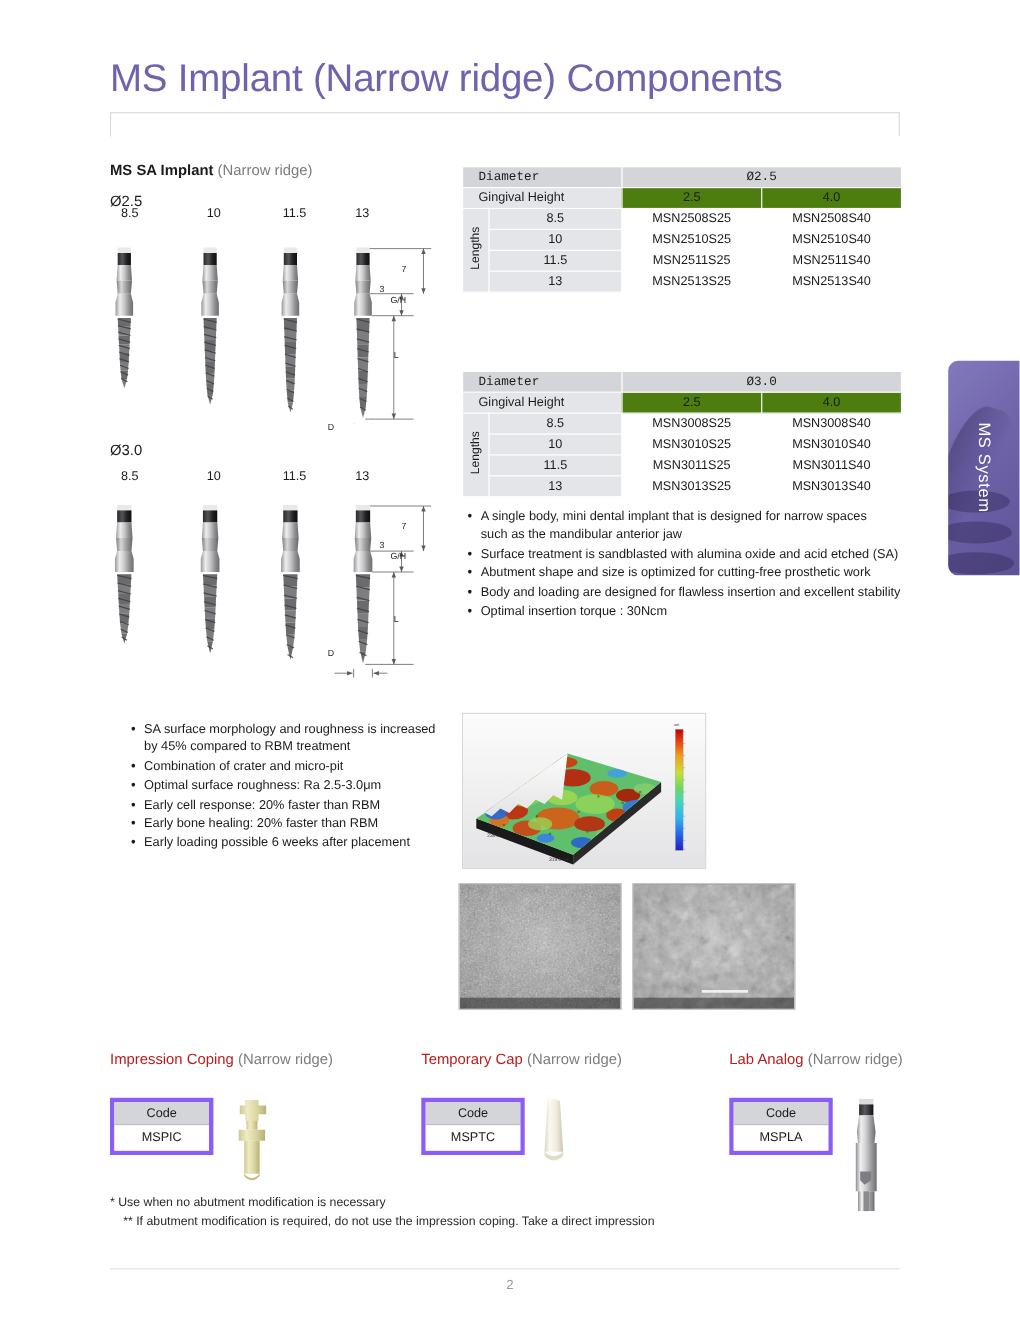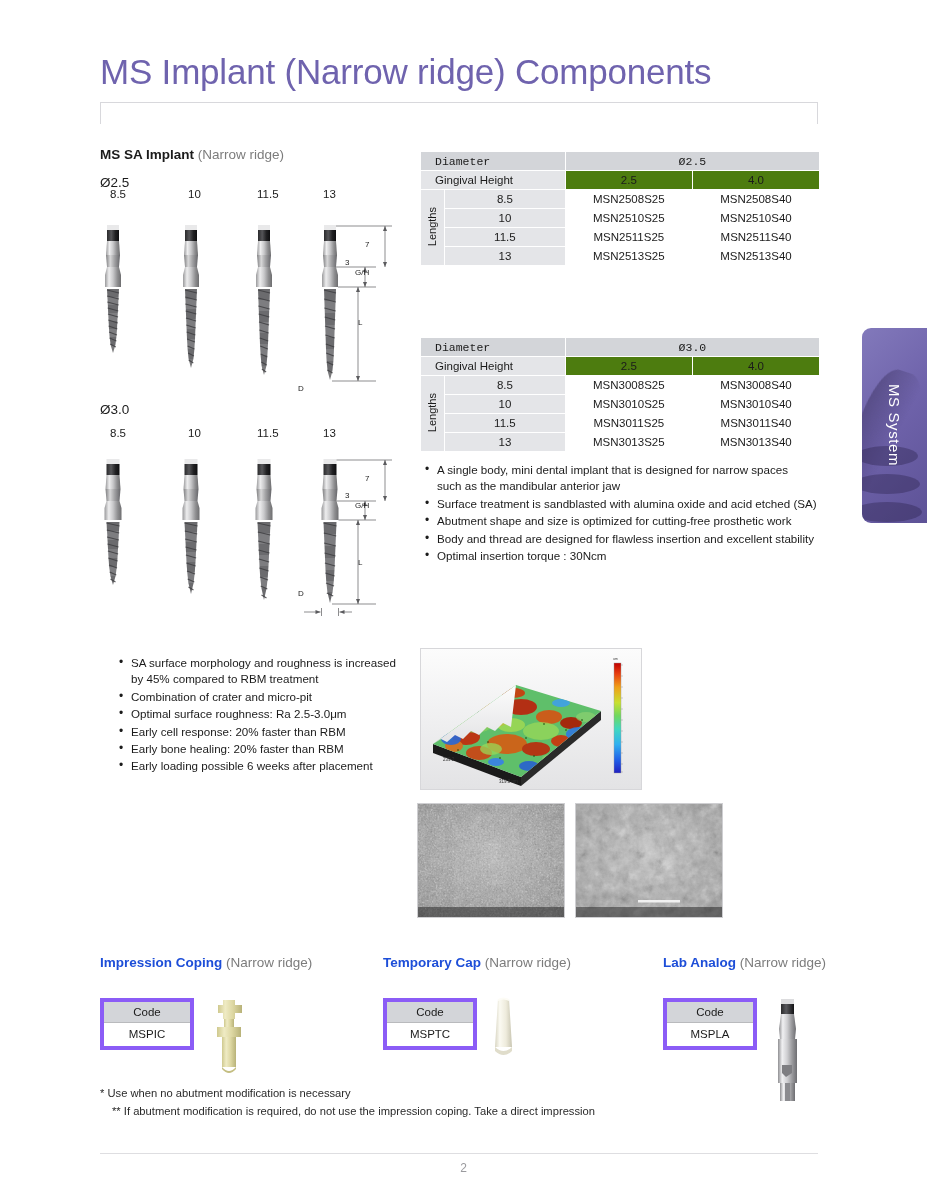--- a/index.html
+++ b/index.html
@@ -94,21 +94,21 @@
     background:#ffffff; border:1px solid #d7d7da;
   }
 
   .sem {
     position:absolute; border:1px solid #cfcfd2;
     background:#8d8d8d; overflow:hidden;
   }
 
   
   .comp-head { position:absolute; font-size:13.5px; white-space:nowrap; }
-  .comp-head b { font-weight:bold; color:#1d4ed8; }
+  .comp-head b { font-weight:normal; color:#b91c1c; }
   .comp-head span { color:#7c7c7c; font-weight:normal; }
 
   .code-box { position:absolute; width:94px; border:4px solid #8b5cf6; }
   .code-box .ch {
     background:#d3d5d9; color:#1b1b1b; font-size:11.5px;
     text-align:center; height:21px; line-height:21px;
     border-bottom:1px solid #b9babd;
   }
   .code-box .cv {
     background:#ffffff; color:#1b1b1b; font-size:11.5px;
@@ -564,21 +564,21 @@
       <span>A single body, mini dental implant that is designed for narrow spaces</span>
       <span class="cont">such as the mandibular anterior jaw</span>
     </li>
     <li>
       <span>Surface treatment is sandblasted with alumina oxide and acid etched (SA)</span>
     </li>
     <li>
       <span>Abutment shape and size is optimized for cutting-free prosthetic work</span>
     </li>
     <li>
-      <span>Body and thread are designed for flawless insertion and excellent stability</span>
+      <span>Body and loading are designed for flawless insertion and excellent stability</span>
     </li>
     <li>
       <span>Optimal insertion torque : 30Ncm</span>
     </li>
   </ul>
 
   <ul class="bullets" style="left:118px; top:655px; width:310px;">
     <li>
       <span>SA surface morphology and roughness is increased</span>
       <span class="cont">by 45% compared to RBM treatment</span>

